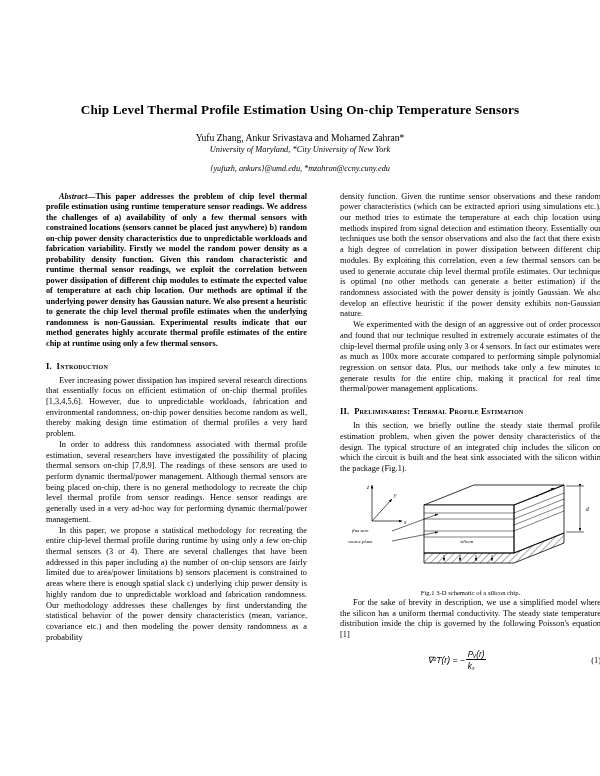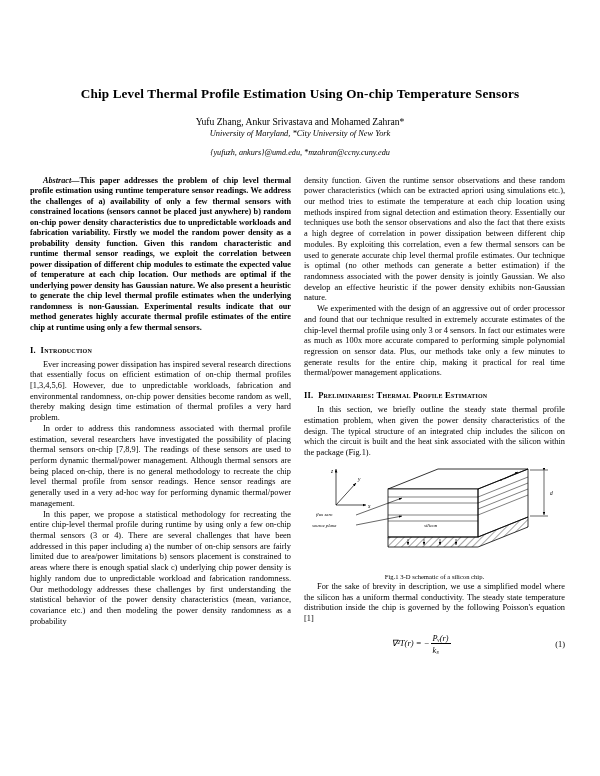--- a/index.html
+++ b/index.html
@@ -13,21 +13,21 @@
     font-family: "Liberation Serif", "DejaVu Serif", serif;
     color: #000000;
     overflow: hidden;
   }
   .page {
     position: relative;
     width: 600px;
     height: 587px;
     background: #ffffff;
     box-sizing: border-box;
-    padding: 0;
+    padding: 16px;
   }
   .title-block {
     padding: 86px 58px 0 58px;
     text-align: center;
   }
   .paper-title {
     font-size: 13.2px;
     font-weight: bold;
     line-height: 1.25;
     letter-spacing: 0.15px;
@@ -48,21 +48,21 @@
   .emails {
     margin-top: 8px;
     font-size: 8.2px;
     font-style: italic;
     line-height: 1.3;
   }
   .columns {
     margin-top: 17px;
     padding: 0 30px;
     display: flex;
-    gap: 13px;
+    gap: 33px;
     box-sizing: border-box;
   }
   .col {
     width: 261px;
     flex: 0 0 261px;
   }
   p.body {
     margin: 0;
     font-size: 8.35px;
     line-height: 1.285;
@@ -116,21 +116,21 @@
   .equation-row {
     display: flex;
     align-items: center;
     margin-top: 9px;
     font-size: 8.4px;
   }
   .eq-body {
     flex: 1;
     text-align: center;
     font-style: italic;
-    font-family: Liberation Serif, serif;
+    font-family: Liberation Sans, sans-serif;
     font-size: 8.6px;
     white-space: nowrap;
   }
   .eq-num {
     width: 26px;
     text-align: right;
     font-style: normal;
     font-size: 8.4px;
   }
   .frac {

